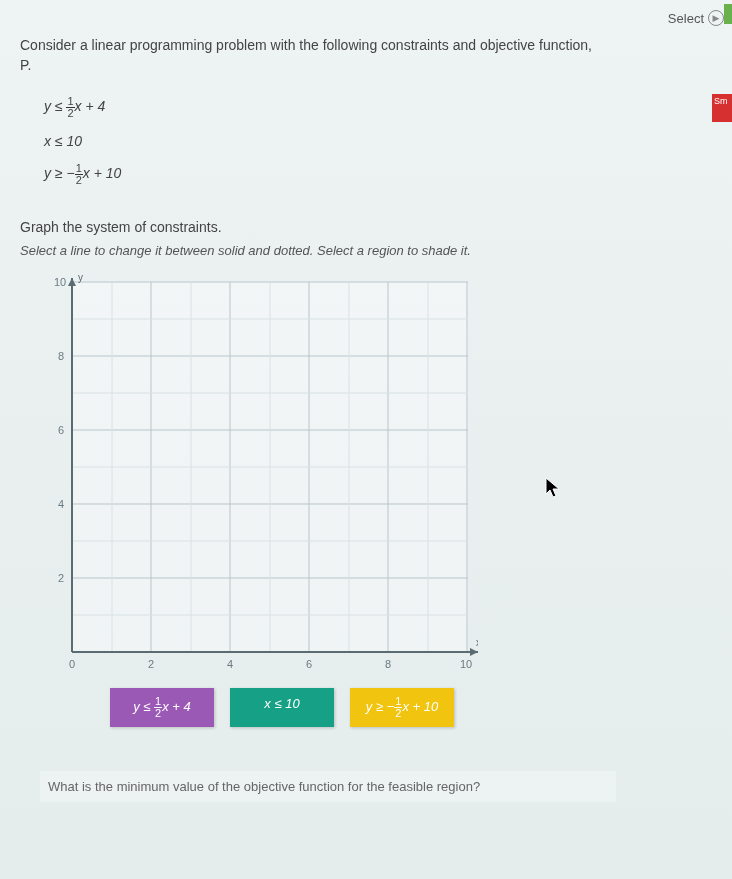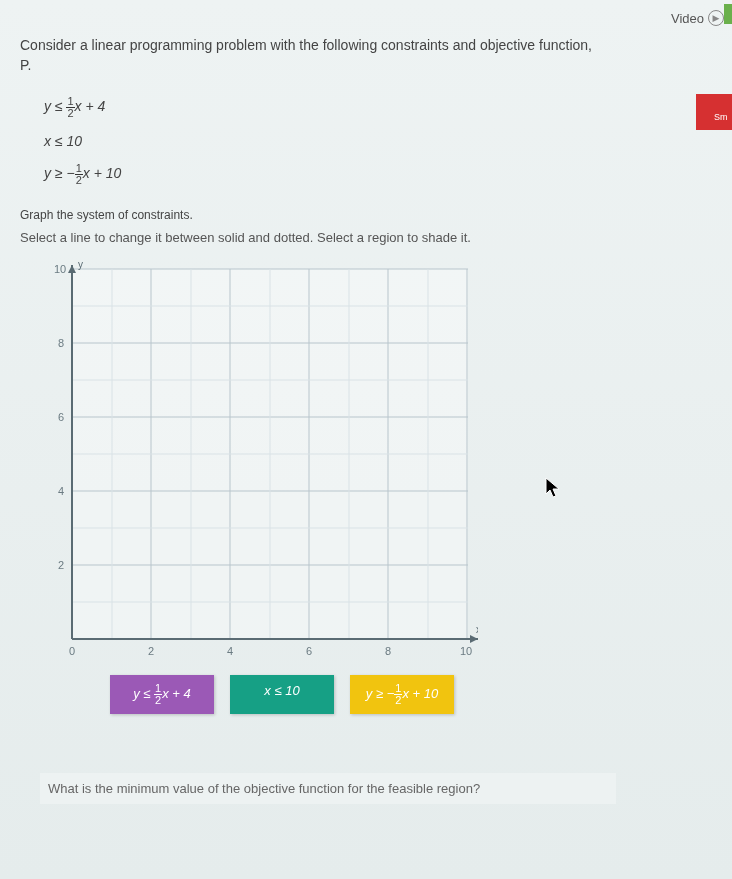--- a/index.html
+++ b/index.html
@@ -1,50 +1,50 @@
 <!DOCTYPE html>
 <html><head>
 <meta charset="utf-8">
 <style>
 body{margin:0;font-family:Arial,Helvetica,sans-serif;background:#e8eef0;color:#333}
 .page{width:732px;height:879px;position:relative;padding:8px 0 0 0;box-sizing:border-box;background:linear-gradient(180deg,#eef3f3,#e5ecec)}
 .topbar{display:flex;justify-content:flex-end;gap:4px;height:20px;padding-right:8px}
 .video{font-size:13px;color:#555;display:flex;align-items:center;gap:4px}
 .vicon{width:14px;height:14px;border:1px solid #888;border-radius:50%;display:flex;align-items:center;justify-content:center;font-size:9px;color:#888}
 .gtab{position:absolute;right:0;top:4px;width:8px;height:20px;background:#6ab04c}
-.rtab{position:absolute;right:0;top:94px;width:20px;height:28px;background:#d63031;font-size:9px;color:#fff;padding:18px;box-sizing:border-box}
+.rtab{position:absolute;right:0;top:94px;width:20px;height:28px;background:#d63031;font-size:9px;color:#fff;padding:2px;box-sizing:border-box}
 .content{padding:8px 4px 0 20px;font-size:14px;color:#444}
 .intro{font-size:14px;line-height:1.4}
 .eqs{padding:14px 0 4px 24px}
 .eq{padding:7px 0;font-size:14px;font-style:italic}
 .frac{display:inline-block;vertical-align:middle;text-align:center;font-size:11px;line-height:11px;font-style:normal}
 .frac .n{display:block;border-bottom:1px solid #333;padding:0 1px}
 .frac .d{display:block;padding:0 1px}
-.instr{font-size:12px;margin-top:11px}
-.sel{font-size:13px;color:#555;margin-top:8px}
+.instr{font-size:14px;margin-top:22px}
+.sel{font-style:italic;font-size:13px;color:#555;margin-top:8px}
 .graph-wrap{margin:16px 0 0 18px}
 svg.gsvg{display:block}
 .btns{margin:14px 0 0 90px;display:flex;gap:16px}
 .btn{color:#fff;font-size:13px;padding:8px 12px;min-width:80px;text-align:center;font-style:italic;box-shadow:1px 1px 3px rgba(0,0,0,.2)}
 .b1{background:#9b59b6}
 .b2{background:#16a085}
 .b3{background:#f1c40f}
-.qbox{margin:59px 0 0 20px;background:rgba(255,255,255,.3);padding:8px;font-size:13px;color:#666;width:560px}
+.qbox{margin:44px 0 0 20px;background:rgba(255,255,255,.3);padding:8px;font-size:13px;color:#666;width:560px}
 .cursor{position:absolute;left:545px;top:477px}
 </style>
 </head>
 <body>
 
 <div class="page">
 <div class="gtab"></div>
 <div class="rtab"><span>Sm</span></div>
 
 <div class="topbar">
   <div class="video">
-    <span>Video</span>
+    <span>Select</span>
     <span class="vicon">▶</span>
   </div>
 </div>
 
 <div class="content">
   <div class="intro">
     <span>Consider a linear programming problem with the following constraints and objective function,</span><br>
     <span>P.</span>
   </div>
 

